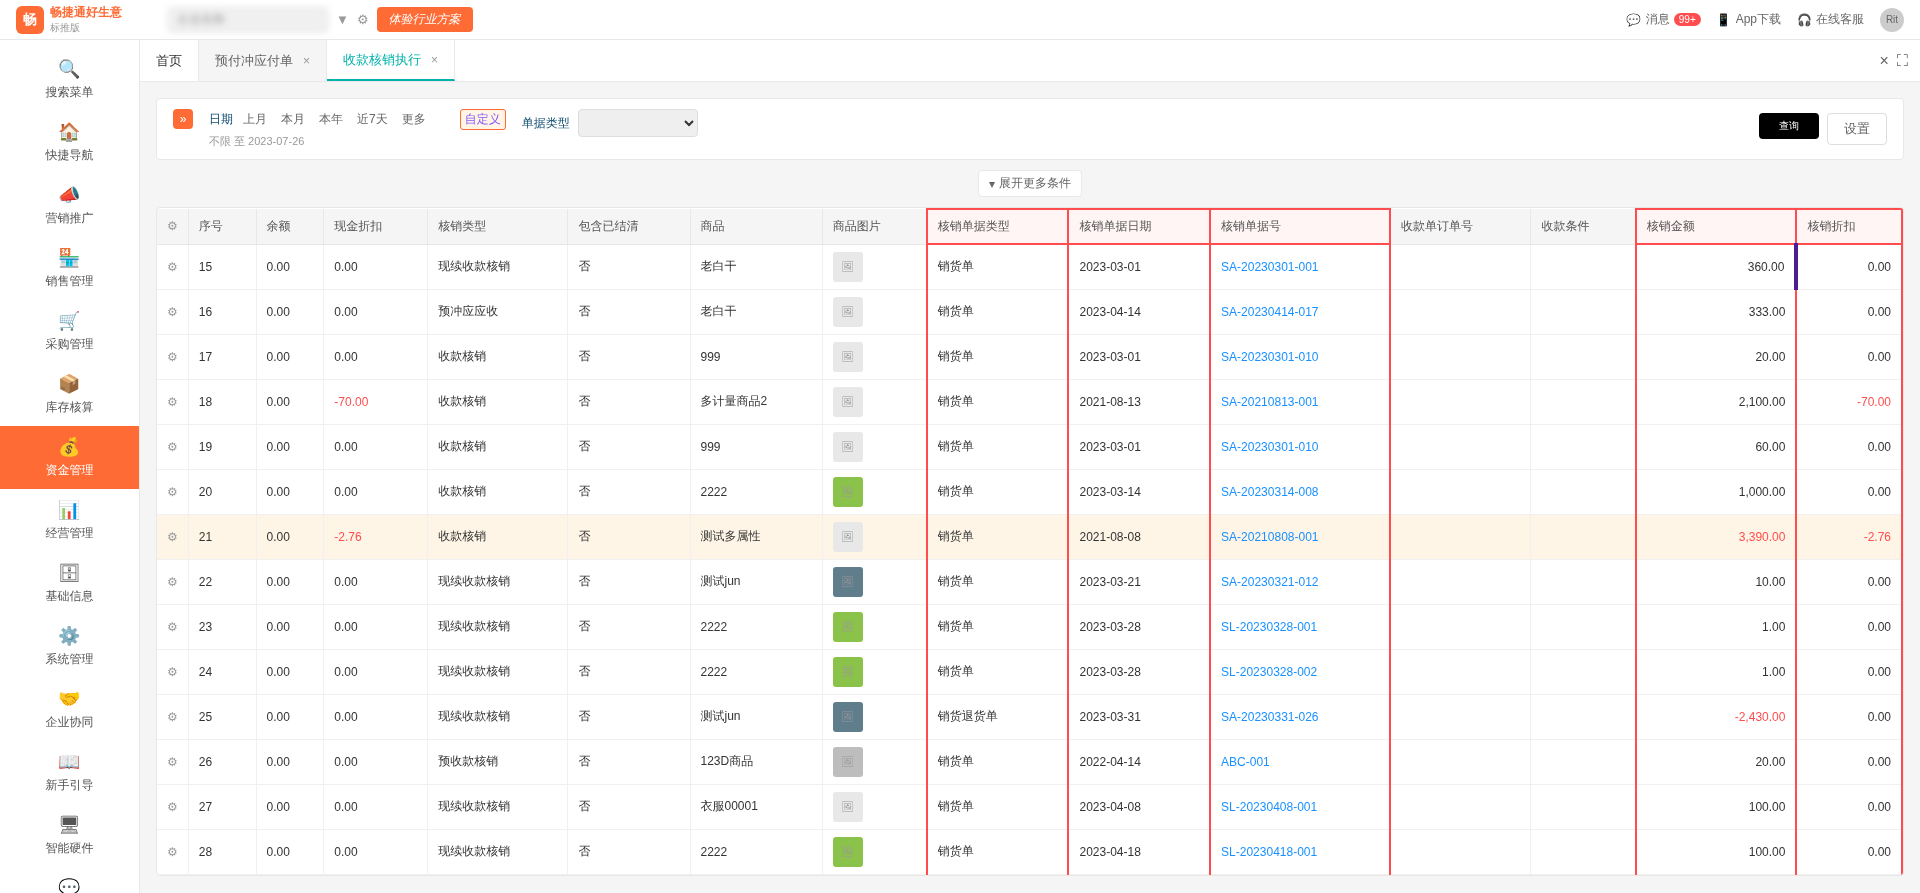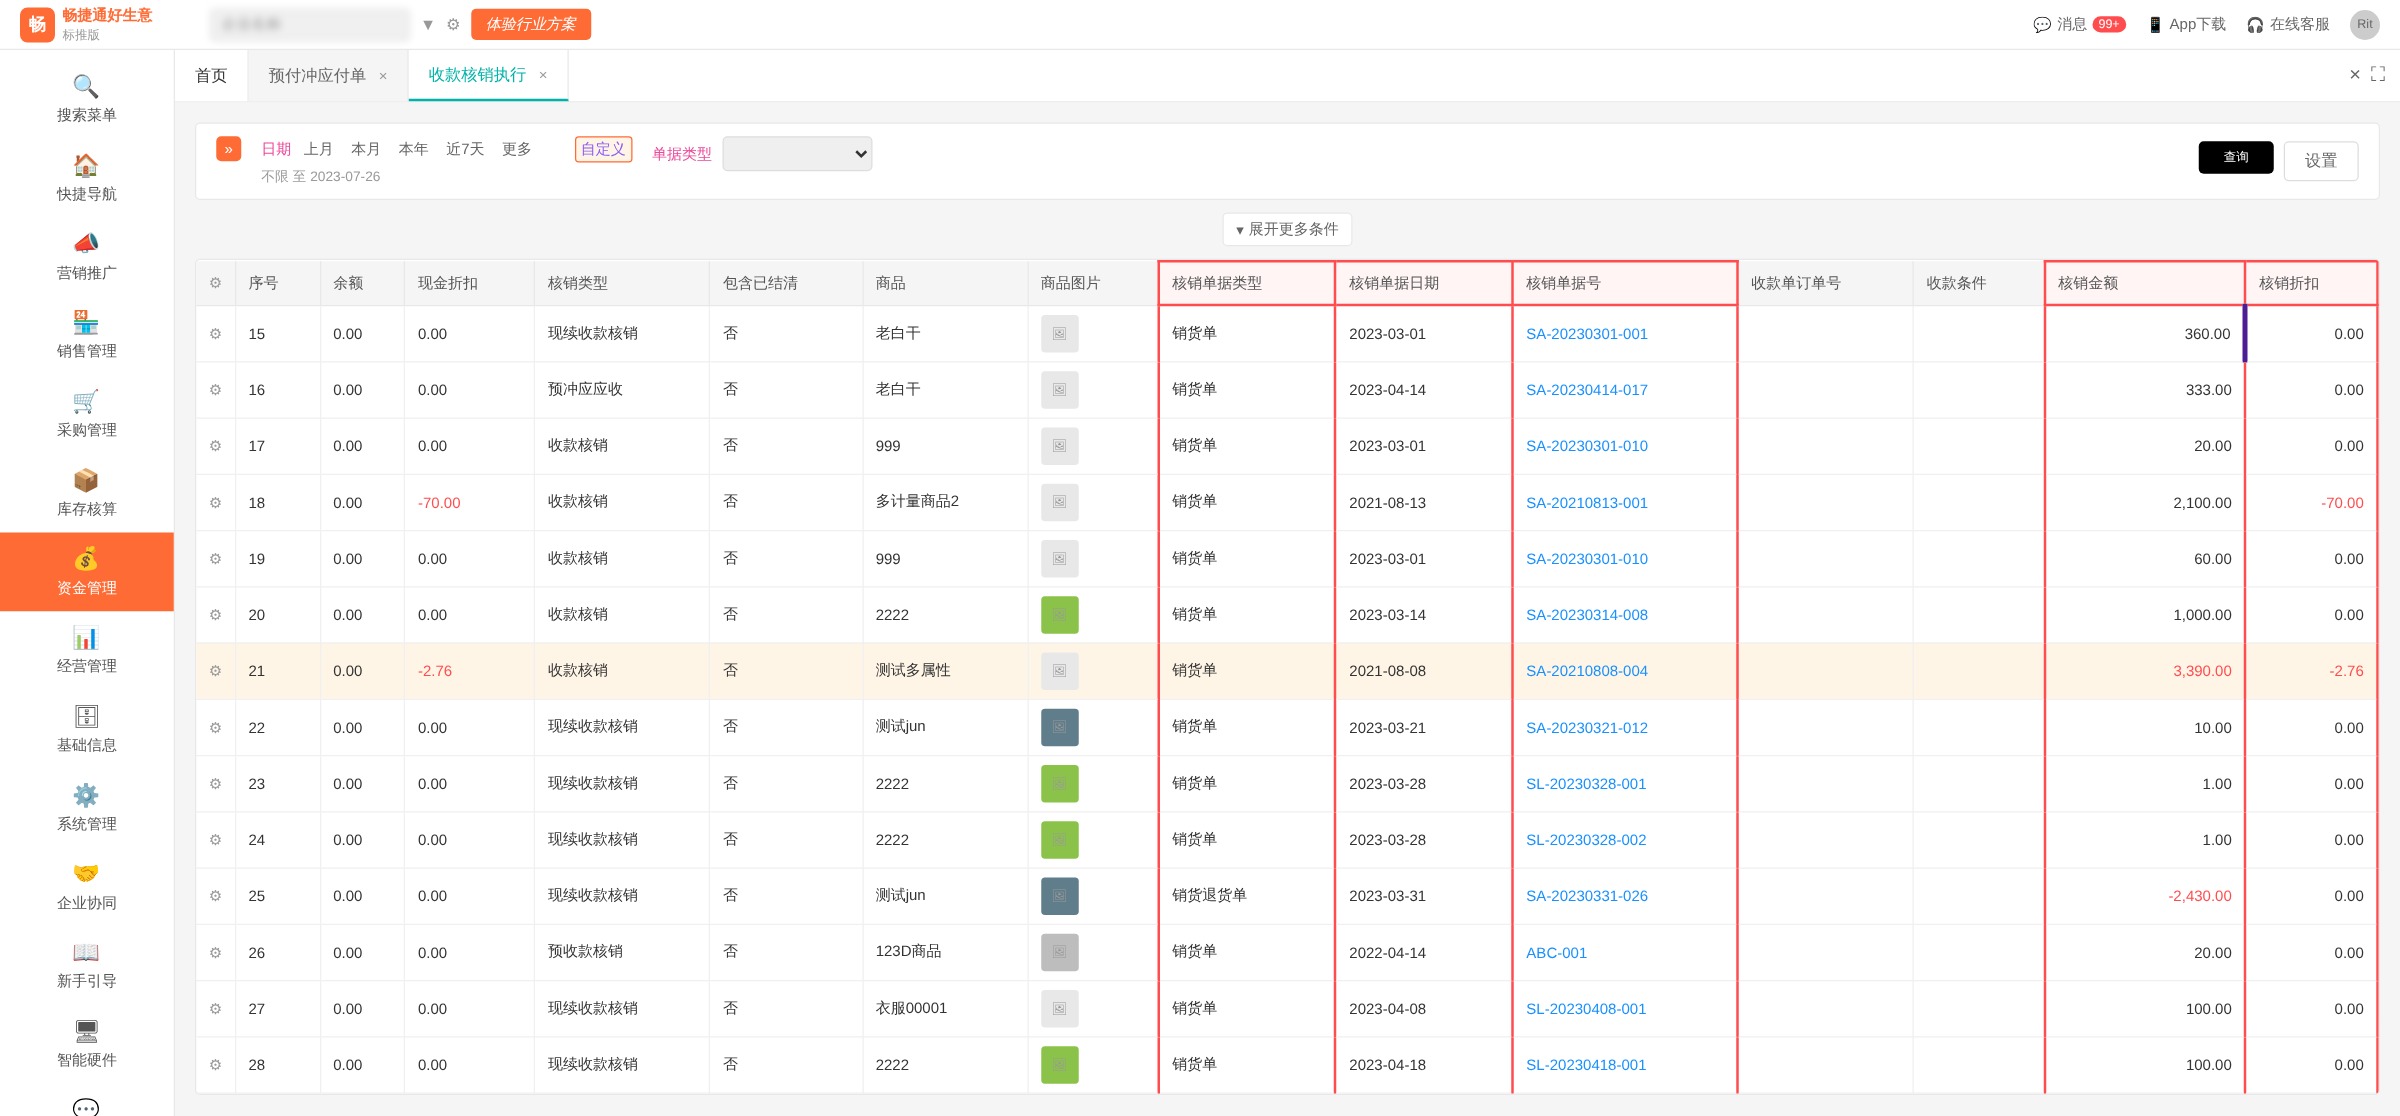--- a/index.html
+++ b/index.html
@@ -104,21 +104,21 @@
       display: flex;
       align-items: center;
       gap: 16px;
       flex-wrap: wrap;
     }
     .filter-expand-btn {
       background: #ff6b35; color: #fff; border: none; border-radius: 4px;
       width: 20px; height: 20px; cursor: pointer; font-size: 12px;
       display: flex; align-items: center; justify-content: center;
     }
-    .filter-label { font-size: 12px; color: #ec4899; }
+    .filter-label { font-size: 12px; color: #0c4a6e; }
     .filter-date-options { display: flex; align-items: center; gap: 6px; }
     .filter-date-btn { background: none; border: none; cursor: pointer; color: #666; font-size: 12px; padding: 2px 4px; }
     .filter-date-btn.custom { background: #fff5e6; color: #8b5cf6; border: 1px solid #ff6b35; border-radius: 3px; padding: 1px 4px; margin-left: 24px; }
     .filter-date-range { font-size: 11px; color: #999; margin-top: 2px; }
     .filter-input-group { display: flex; align-items: center; gap: 8px; flex: 1; }
     .filter-input { border: 1px solid #ddd; border-radius: 4px; height: 28px; padding: 0 8px; font-size: 12px; color: #333; min-width: 160px; }
     .filter-dots { color: #999; }
     .filter-select { border: 1px solid #ddd; border-radius: 4px; height: 28px; padding: 0 8px; font-size: 12px; color: #333; min-width: 120px; }
     .query-btn { background: #000000; color: #fff; border: none; border-radius: 4px; padding: 6px 20px; cursor: pointer; font-size: 10px; font-family: Liberation Mono, monospace; }
     .settings-btn { background: #fff; border: 1px solid #ddd; border-radius: 4px; padding: 6px 16px; cursor: pointer; font-size: 13px; color: #666; }
@@ -444,21 +444,21 @@
     <td class="col-gear">⚙</td>
     <td>21</td>
     <td>0.00</td>
     <td class="negative">-2.76</td>
     <td>收款核销</td>
     <td>否</td>
     <td>测试多属性</td>
     <td><div class="product-img">🖼</div></td>
     <td style="border-left:2px solid #ff4d4f;border-right:2px solid #ff4d4f;">销货单</td>
     <td style="border-left:2px solid #ff4d4f;border-right:2px solid #ff4d4f;">2021-08-08</td>
-    <td style="border-left:2px solid #ff4d4f;border-right:2px solid #ff4d4f;"><a class="link-text">SA-20210808-004</a></td>
+    <td style="border-left:2px solid #ff4d4f;border-right:2px solid #ff4d4f;"><a class="link-text">SA-20210808-001</a></td>
     <td></td>
     <td></td>
     <td class="negative-amount" style="border-left:2px solid #ff4d4f;border-right:2px solid #ff4d4f;text-align:right;">3,390.00</td>
     <td class="negative" style="border-left:2px solid #ff4d4f;border-right:2px solid #ff4d4f;text-align:right;">-2.76</td>
   </tr>
               <tr>
     <td class="col-gear">⚙</td>
     <td>22</td>
     <td>0.00</td>
     <td class="">0.00</td>

